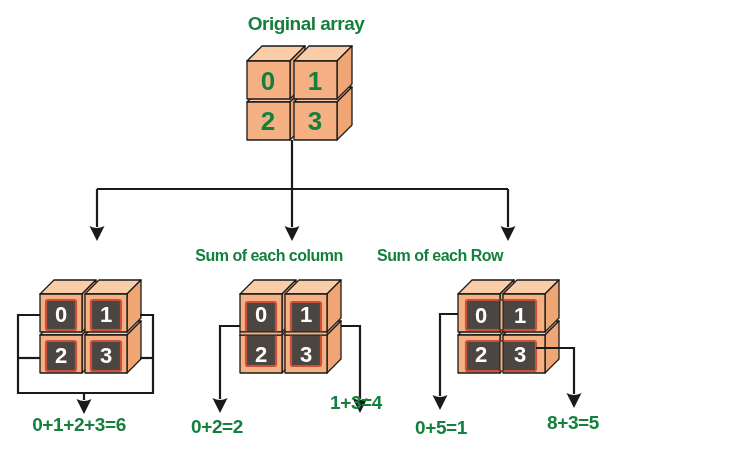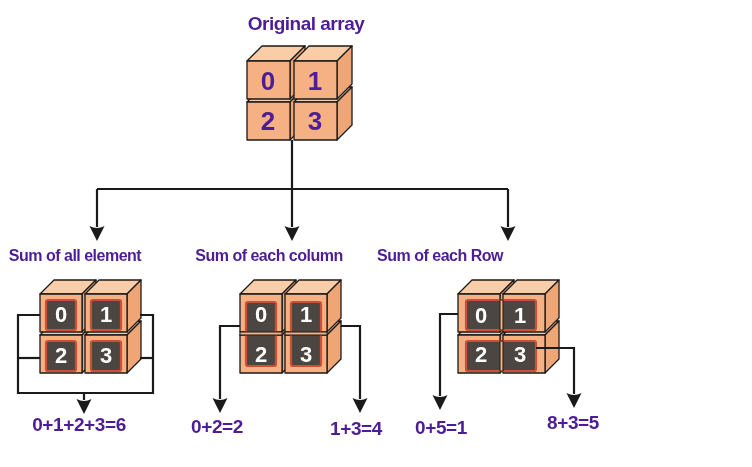--- a/index.html
+++ b/index.html
@@ -3,21 +3,21 @@
 <meta charset="utf-8">
 <style>
   html,body{margin:0;padding:0;background:#ffffff;}
   #stage{
     position:relative;width:752px;height:467px;background:#ffffff;
     overflow:hidden;font-family:"Liberation Sans",sans-serif;
   }
   #diagram-svg{position:absolute;left:0;top:0;}
   .t{
     position:absolute;transform:translate(-50%,-50%);
-    white-space:nowrap;font-weight:700;color:#4c1d95;line-height:1;
+    white-space:nowrap;font-weight:700;color:#15803d;line-height:1;
   }
   .title{font-size:19px;letter-spacing:-0.5px;}
   .label{font-size:16px;letter-spacing:-0.5px;}
   .eq{font-size:19px;letter-spacing:-0.4px;}
   .n-orig{font-size:26px;}
   .n-cell{font-size:22px;color:#ffffff;}
 </style>
 </head>
 <body>
 
@@ -123,38 +123,37 @@
       </g>
     </svg>
 
   <div class="t title" style="left:306px;top:23px">Original array</div>
 
   <div class="t n-orig" style="left:268px;top:81px">0</div>
   <div class="t n-orig" style="left:315px;top:81px">1</div>
   <div class="t n-orig" style="left:268px;top:121px">2</div>
   <div class="t n-orig" style="left:315px;top:121px">3</div>
 
-  <div class="t label" style="left:75px;top:256px">Sum of all element</div>
   <div class="t label" style="left:440px;top:256px">Sum of each Row</div>
   <div class="t label" style="left:269px;top:256px">Sum of each column</div>
 
   <div class="t n-cell" style="left:61px;top:315px">0</div>
   <div class="t n-cell" style="left:106px;top:315px">1</div>
   <div class="t n-cell" style="left:61px;top:356px">2</div>
   <div class="t n-cell" style="left:106px;top:356px">3</div>
 
   <div class="t n-cell" style="left:261px;top:315px">0</div>
   <div class="t n-cell" style="left:306px;top:315px">1</div>
   <div class="t n-cell" style="left:261px;top:355px">2</div>
   <div class="t n-cell" style="left:306px;top:355px">3</div>
 
   <div class="t n-cell" style="left:481px;top:316px">0</div>
   <div class="t n-cell" style="left:520px;top:316px">1</div>
   <div class="t n-cell" style="left:481px;top:355px">2</div>
   <div class="t n-cell" style="left:520px;top:355px">3</div>
 
   <div class="t eq" style="left:79px;top:424px">0+1+2+3=6</div>
   <div class="t eq" style="left:217px;top:426px">0+2=2</div>
-  <div class="t eq" style="left:356px;top:428px">1+3=4</div>
+  <div class="t eq" style="left:356px;top:402px">1+3=4</div>
   <div class="t eq" style="left:441px;top:427px">0+5=1</div>
   <div class="t eq" style="left:573px;top:422px">8+3=5</div>
 
 </div>
 
 </body></html>

